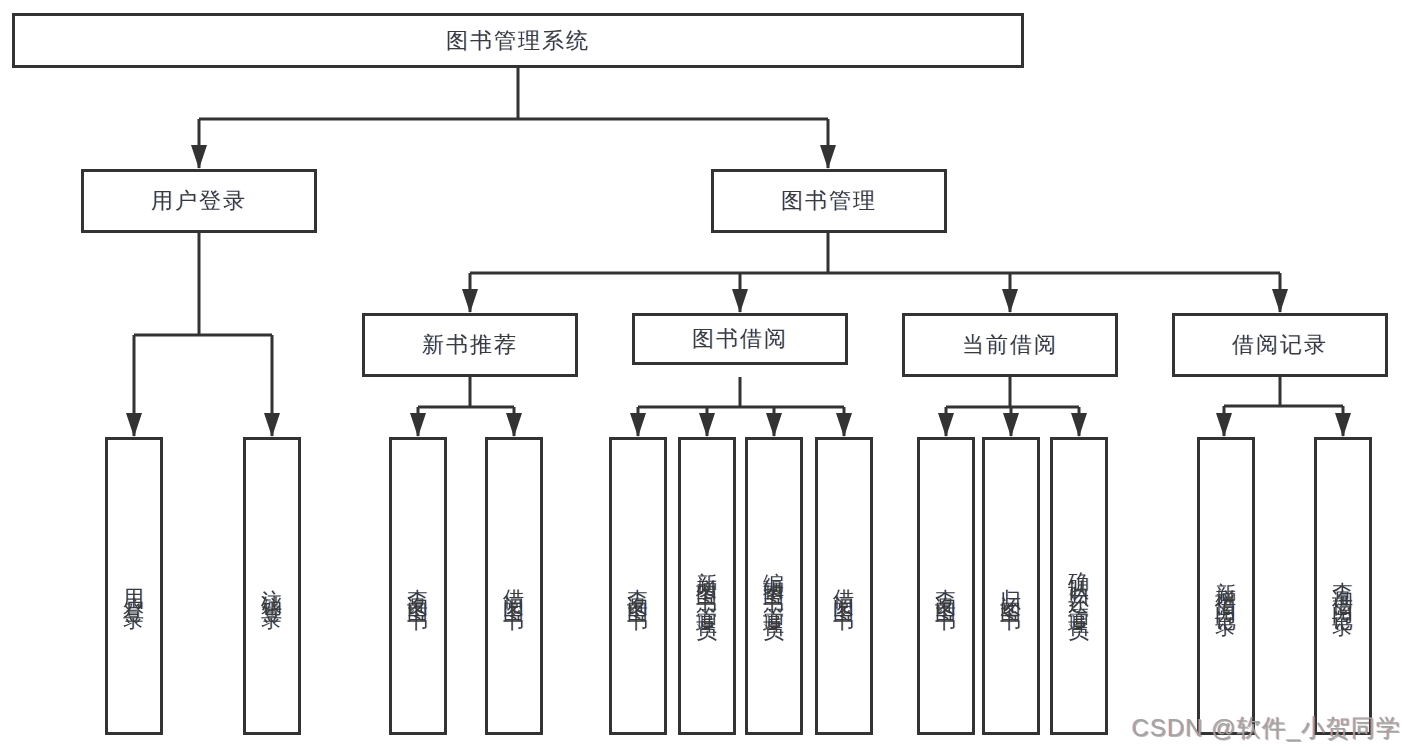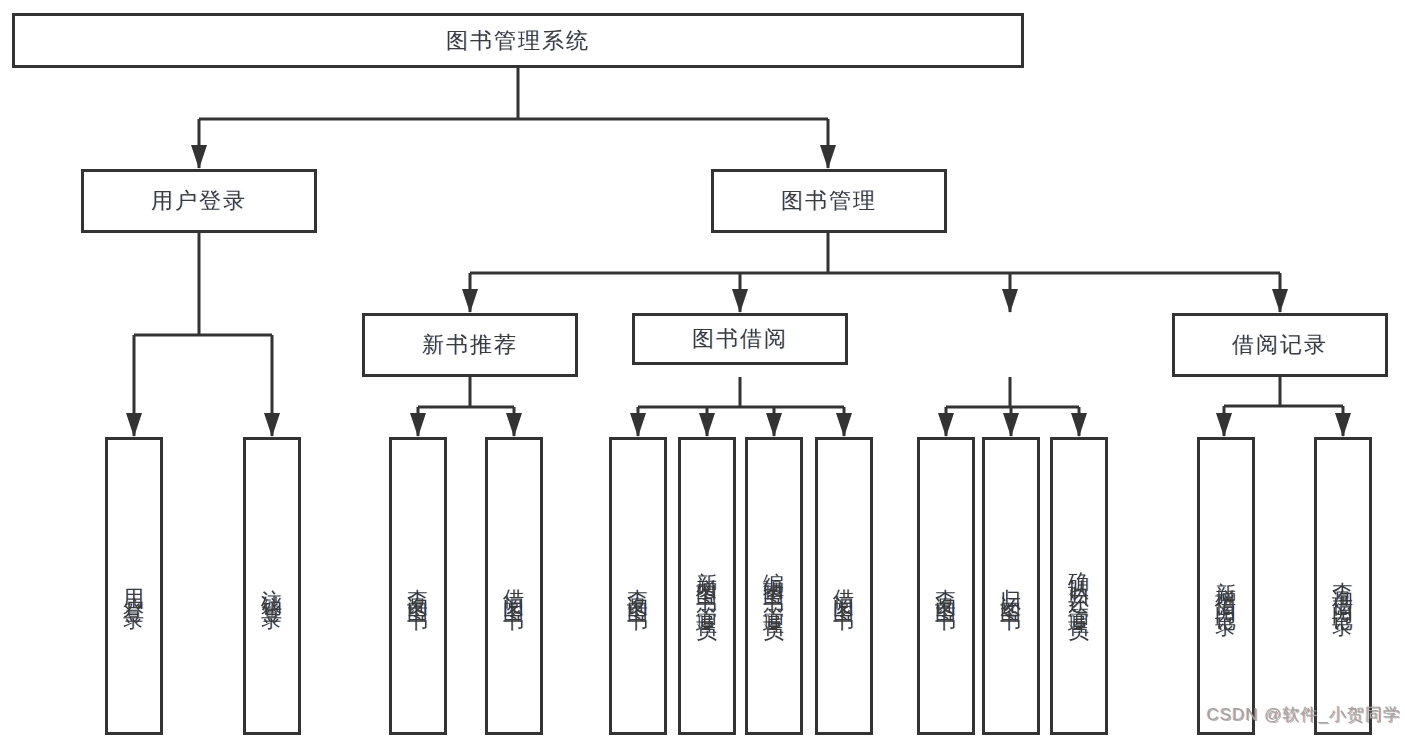--- a/index.html
+++ b/index.html
@@ -17,21 +17,21 @@
   .leaf{
     position:absolute;box-sizing:border-box;background:#ffffff;
     border:3px solid #333333;top:437px;width:58px;height:298px;
     display:flex;align-items:center;justify-content:center;
   }
   .leaf span{
     writing-mode:vertical-rl;font-size:21px;letter-spacing:7px;color:#3a3a3a;
     text-shadow:1px 0 0 rgba(110,150,255,0.25);line-height:1;
   }
   .watermark{
-    position:absolute;right:4px;bottom:21px;font-size:17px;color:#a3a3a3;
+    position:absolute;right:4px;bottom:3px;font-size:24px;color:#a3a3a3;
     letter-spacing:1px;
     text-shadow:1px 1px 0 rgba(90,90,90,0.45),-1px 0 0 rgba(255,120,120,0.25);
   }
   .line{stroke:#333333;stroke-width:3;fill:none;}
   .arrow{fill:#333333;stroke:none;}
 </style>
 </head>
 <body>
 
 <div id="stage">
@@ -86,20 +86,21 @@
     </g>
   </svg>
 
   <div class="node" style="left:12px;top:13px;width:1012px;height:55px;">图书管理系统</div>
 
   <div class="node" style="left:81px;top:169px;width:236px;height:64px;">用户登录</div>
   <div class="node" style="left:362px;top:313px;width:216px;height:64px;">新书推荐</div>
 
   <div class="node" style="left:711px;top:169px;width:236px;height:64px;">图书管理</div>
   <div class="node" style="left:632px;top:313px;width:216px;height:52px;">图书借阅</div>
+  <div class="node" style="left:902px;top:313px;width:216px;height:64px;">当前借阅</div>
   <div class="node" style="left:1172px;top:313px;width:216px;height:64px;text-align:center;">借阅记录</div>
 
   <div class="leaf" style="left:105px;">
     <span>用户登录</span>
   </div>
   <div class="leaf" style="left:243px;">
     <span>注销登录</span>
   </div>
 
   <div class="leaf" style="left:389px;">

